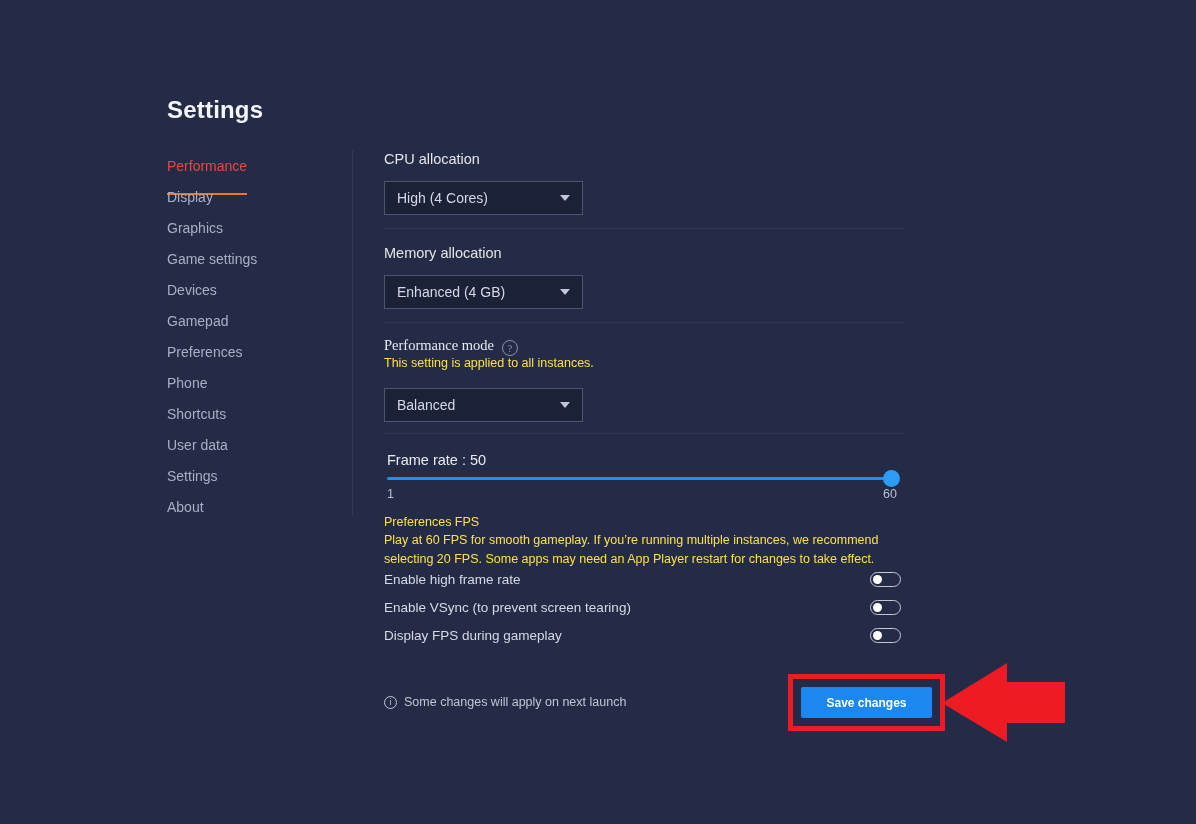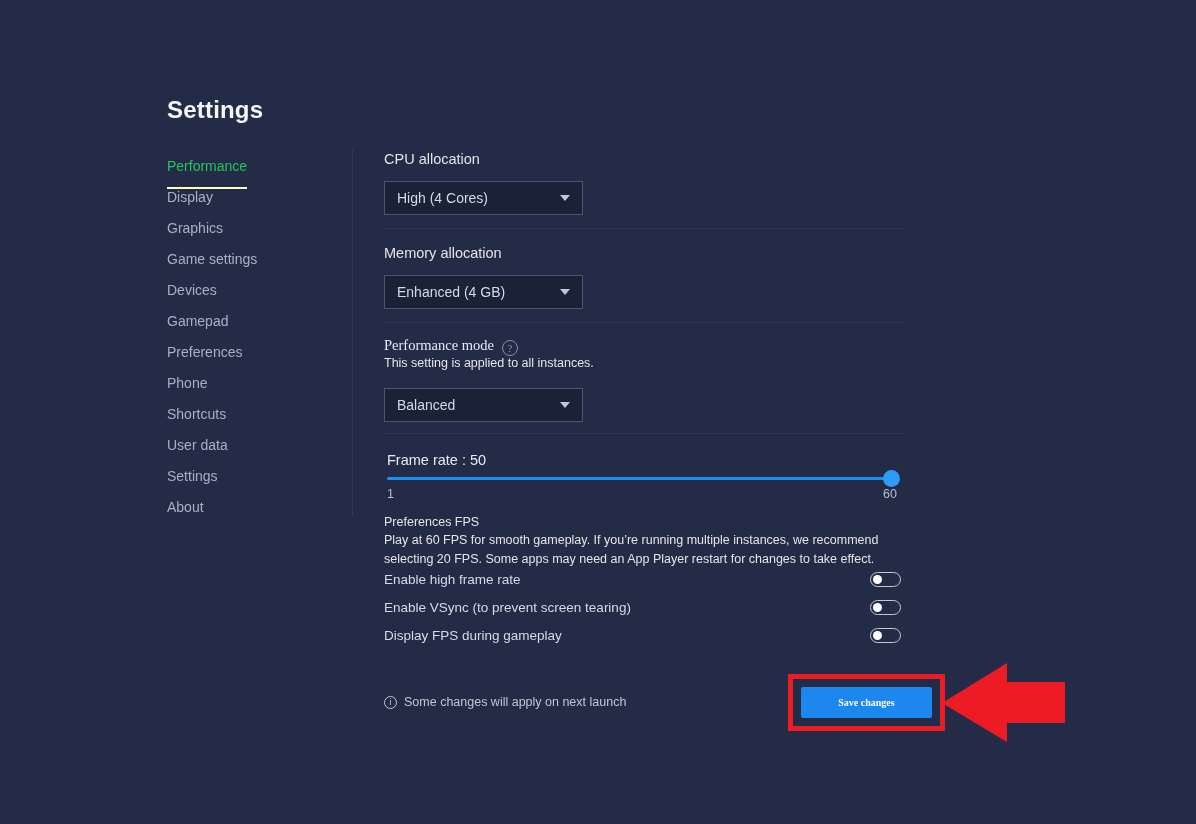--- a/index.html
+++ b/index.html
@@ -12,40 +12,40 @@
   
   .page-title {
     position:absolute; left:167px; top:96px;
     font-size:24px; font-weight:700; color:#F4F6FA; letter-spacing:.2px;
   }
   
   .sidebar { position:absolute; left:167px; top:158px; list-style:none; }
   .sidebar li { height:31px; font-size:14px; color:#A9AFC4; cursor:pointer; }
   .sidebar li span { display:inline-block; }
   .sidebar li.active span {
-    color:#22c55e; border-bottom:2px solid #fef9c3; padding-bottom:13px;
+    color:#ef4444; border-bottom:2px solid #f97316; padding-bottom:19px;
   }
   .v-divider {
     position:absolute; left:352px; top:150px; width:1px; height:366px;
     background:#333A59;
   }
   
   .field-label { position:absolute; left:384px; font-size:14.5px; color:#e5e5e5; }
   .dropdown {
     position:absolute; left:384px; width:199px; height:31px;
     background:#1B2137; border:1px solid #4D5470; color:#D5D9E6;
     font-size:14px; display:flex; align-items:center; justify-content:space-between;
     padding:16px 12px; cursor:pointer;
   }
   .caret {
     width:0; height:0; border-left:5px solid transparent;
     border-right:5px solid transparent; border-top:6px solid #C2C7D6;
   }
   .h-divider { position:absolute; left:384px; width:520px; height:1px; background:#2F3655; }
-  .muted { color:#e5e5e5; font-size:12.5px; }
+  .muted { color:#fde047; font-size:12.5px; }
   .note-text { position:absolute; left:384px; top:356px; }
   .help-icon {
     display:inline-block; width:16px; height:16px; border:1px solid #8A90A8;
     border-radius:50%; color:#8A90A8; font-size:11px; line-height:14px;
     text-align:center; margin-left:8px; vertical-align:-2px; cursor:pointer;
   }
   .perf-label-row { position:absolute; left:384px; top:337px; font-size:14.5px; color:#E7EAF3;font-family:Liberation Serif, serif; }
   
   .fr-label { position:absolute; left:387px; top:452px; font-size:14.5px; color:#E7EAF3; }
   .slider { position:absolute; left:387px; top:470px; width:503px; height:17px; cursor:pointer; }
@@ -84,23 +84,23 @@
     position:absolute; left:384px; top:695px; font-size:12.5px; color:#C0C5D4;
     display:flex; align-items:center; gap:7px;
   }
   .info-icon {
     display:inline-block; width:13px; height:13px; border:1px solid #C0C5D4;
     border-radius:50%; font-size:9px; line-height:11px; text-align:center;
     font-style:normal;
   }
   .save-btn {
     position:absolute; left:801px; top:687px; width:131px; height:31px;
-    background:#1D87F0; color:#FFFFFF; font-weight:700; font-size:10px;
+    background:#1D87F0; color:#FFFFFF; font-weight:700; font-size:12px;
     border:none; border-radius:2px; cursor:pointer;
-    font-family:Liberation Serif, serif;
+    font-family:Liberation Sans, sans-serif;
   }
   
   .red-box {
     position:absolute; left:788px; top:674px; width:157px; height:57px;
     border:5px solid #EC1B24; pointer-events:none;
   }
   .arrow-head {
     position:absolute; left:942px; top:663px; width:0; height:0;
     border-top:40px solid transparent; border-bottom:39px solid transparent;
     border-right:65px solid #EC1B24; pointer-events:none;

